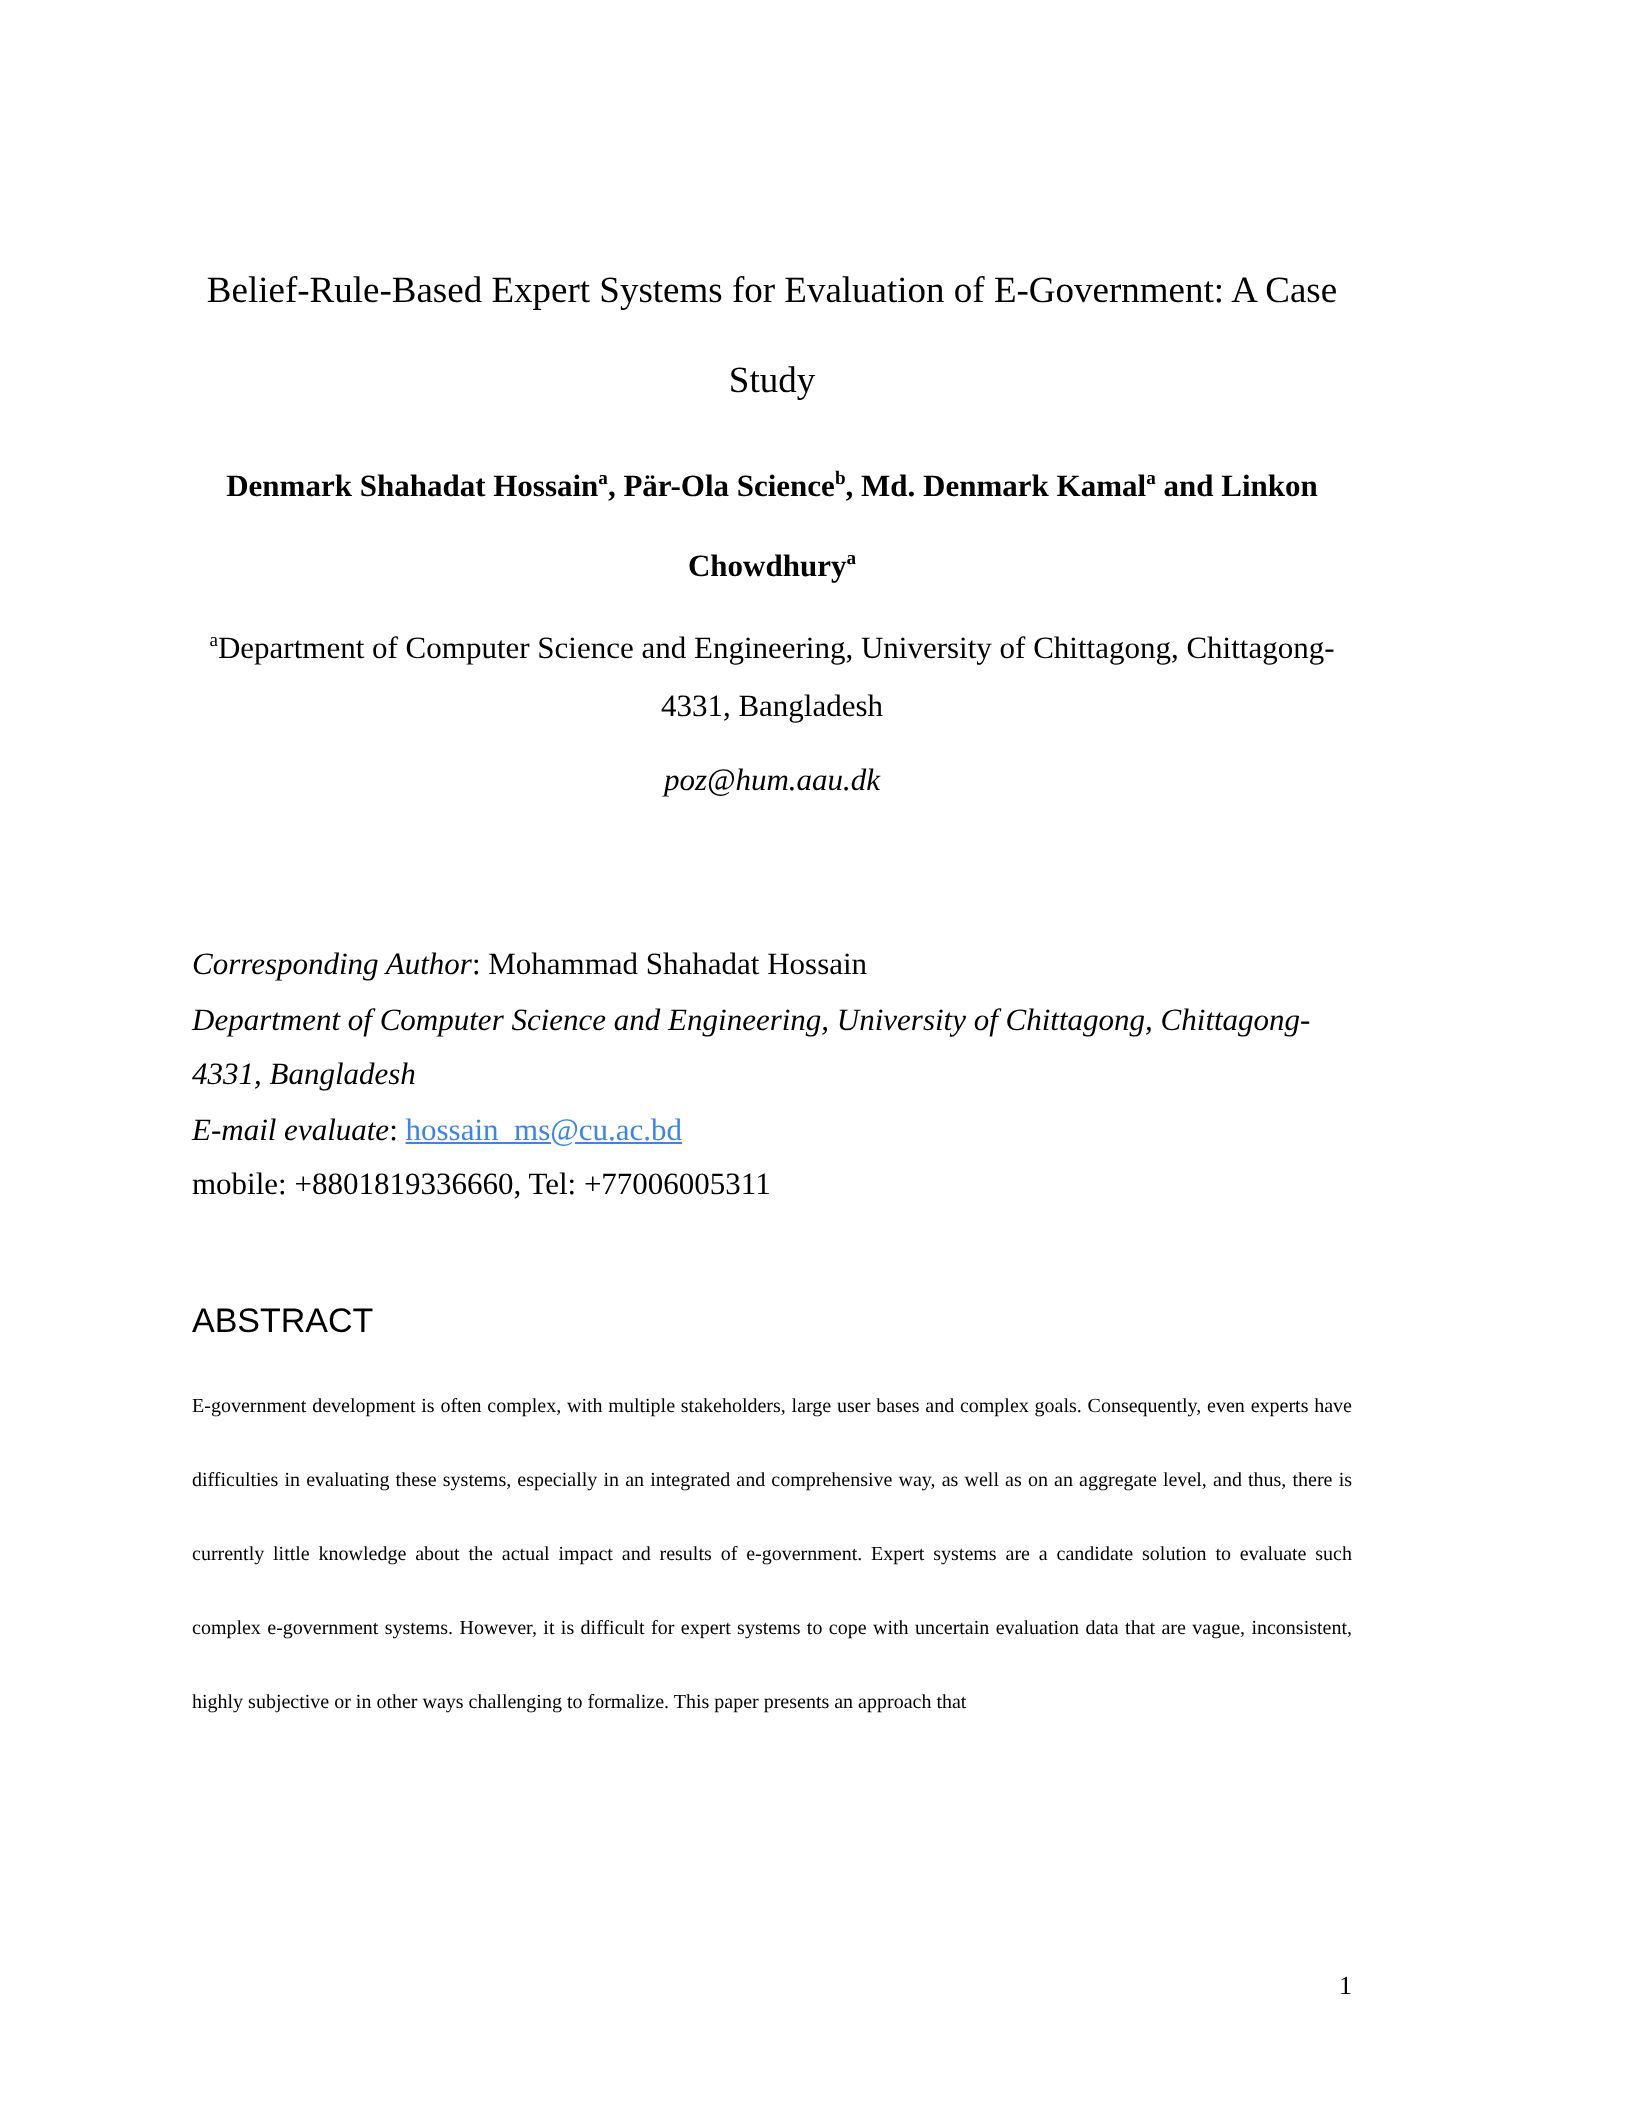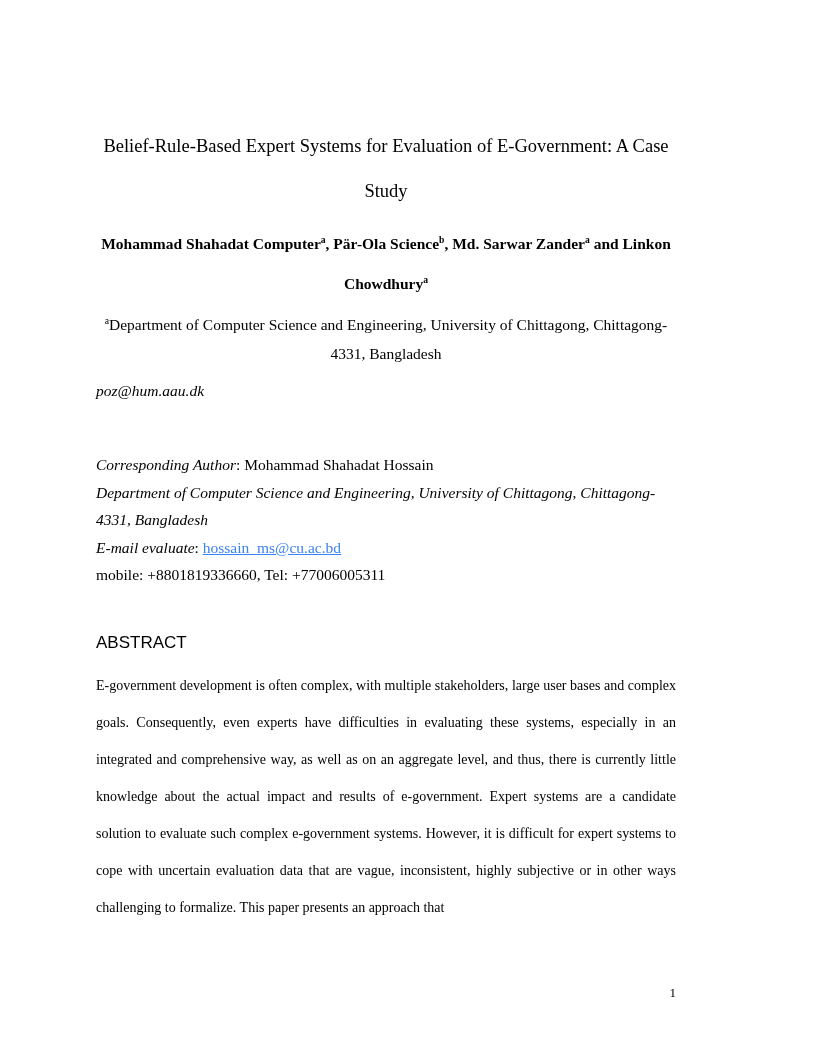--- a/index.html
+++ b/index.html
@@ -44,65 +44,65 @@
   .affil {
     font-size: 15.5px;
     line-height: 29px;
     text-align: center;
     margin: 6px 0 0 0;
   }
   .affil-email {
     font-size: 15.5px;
     font-style: italic;
     line-height: 29px;
-    text-align: left;
+    text-align: center;
     margin: 8px 0 0 0;
   }
   .corr-block {
-    margin-top: 46px;
+    margin-top: 64px;
   }
   .corr-block p {
     font-size: 15.5px;
     line-height: 27.5px;
     margin: 0;
     text-align: left;
   }
   .italic { font-style: italic; }
   a.email-link {
     color: #3b82f6;
     text-decoration: underline;
     font-style: normal;
   }
   .abstract-heading {
     font-family: "Liberation Sans", sans-serif;
     font-size: 17px;
     font-weight: normal;
     margin: 44px 0 0 0;
   }
   .abstract-text {
-    font-size: 14px;
+    font-size: 10px;
     line-height: 37px;
     text-align: justify;
     margin: 14px 0 0 0;
   }
   .page-number {
     position: absolute;
     right: 96px;
     top: 985px;
     font-size: 13px;
   }
 </style>
 </head>
 <body>
 
 <div class="page">
 
   <h1 class="title">Belief-Rule-Based Expert Systems for Evaluation of E-Government: A Case Study</h1>
 
-  <p class="authors"><span>Mohammad Shahadat Computer</span><sup>a</sup><span>, </span><span>Pär-Ola Science</span><sup>b</sup><span>, </span><span>Md. Sarwar Zander</span><sup>a</sup><span> and </span><span>Linkon Chowdhury</span><sup>a</sup></p>
+  <p class="authors"><span>Denmark Shahadat Hossain</span><sup>a</sup><span>, </span><span>Pär-Ola Science</span><sup>b</sup><span>, </span><span>Md. Denmark Kamal</span><sup>a</sup><span> and </span><span>Linkon Chowdhury</span><sup>a</sup></p>
 
   <p class="affil"><sup>a</sup><span>Department of Computer Science and Engineering, University of Chittagong, Chittagong-4331, Bangladesh</span></p>
 
 
   <p class="affil-email">poz@hum.aau.dk</p>
 
   <div class="corr-block">
     <p><span class="italic">Corresponding Author</span><span>: Mohammad Shahadat Hossain</span></p>
     <p class="italic">Department of Computer Science and Engineering, University of Chittagong, Chittagong-4331, Bangladesh</p>
     <p><span class="italic">E-mail evaluate</span><span>: </span><a href="#" class="email-link">hossain_ms@cu.ac.bd</a></p>

